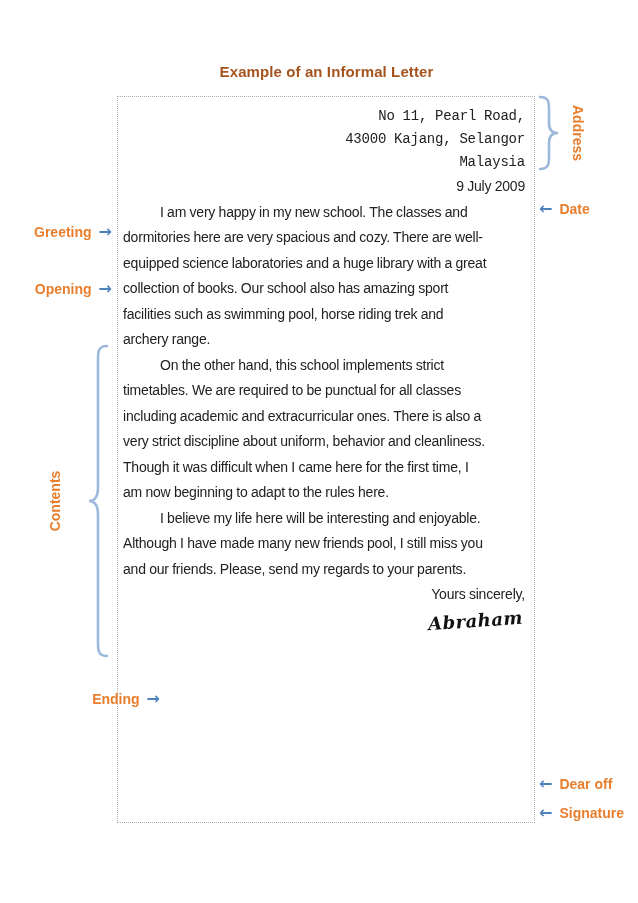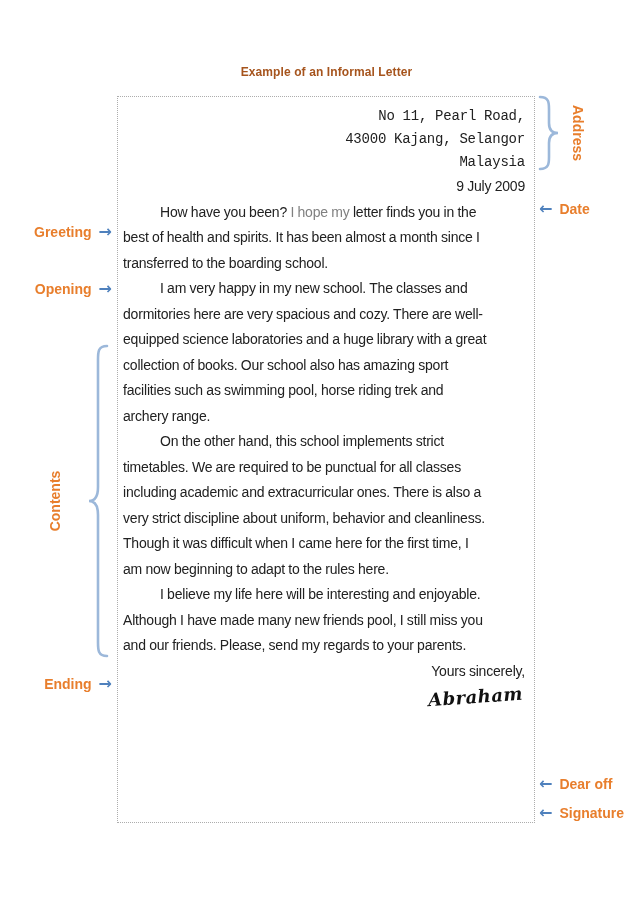--- a/index.html
+++ b/index.html
@@ -2,21 +2,21 @@
 <html><head>
 <meta charset="utf-8">
 <style>
   html,body { margin:0; padding:0; background:#ffffff; }
   .page {
     position:relative; width:638px; height:903px; background:#ffffff;
     font-family:"Liberation Sans","DejaVu Sans",sans-serif; overflow:hidden;
   }
   .title {
     position:absolute; top:62px; left:117px; width:419px; margin:0;
-    text-align:center; font-size:12px; font-weight:700; color:#a6541d;
+    text-align:center; font-size:15px; font-weight:700; color:#a6541d;
     line-height:20px; letter-spacing:0.1px;
   }
   .letter-box {
     position:absolute; left:117px; top:96px; width:418px; height:727px;
     border:1px dotted #adadad; box-sizing:border-box;
     padding:8px 9px 0 5px;
     font-size:14px; line-height:25.5px; color:#212121;
     letter-spacing:-0.2px; word-spacing:-0.3px;
   }
   .letter-box p, .letter-box div { margin:0; }
@@ -64,23 +64,20 @@
 <div class="page">
 
   <h1 class="title">Example of an Informal Letter</h1>
 
   <div class="letter-box">
     <div class="address">No 11, Pearl Road,
 43000 Kajang, Selangor
 Malaysia</div>
     <div class="date-line">9 July 2009</div>
 
-    <p class="prose indent opening"><span>How have you been? </span><span class="gray">I hope my </span><span>letter finds you in the
-best of health and spirits. It has been almost a month since I
-transferred to the boarding school.</span></p>
 
     <p class="prose indent para">I am very happy in my new school. The classes and
 dormitories here are very spacious and cozy. There are well-
 equipped science laboratories and a huge library with a great
 collection of books. Our school also has amazing sport
 facilities such as swimming pool, horse riding trek and
 archery range.</p>
     <p class="prose indent para2">On the other hand, this school implements strict
 timetables. We are required to be punctual for all classes
 including academic and extracurricular ones. There is also a
@@ -96,21 +93,21 @@
   </div>
 
   <div class="anno anno-left" style="top:224px;">
     <span>Greeting</span>
     <span class="arrow">→</span>
   </div>
   <div class="anno anno-left" style="top:281px;">
     <span>Opening</span>
     <span class="arrow">→</span>
   </div>
-  <div class="anno anno-left" style="top:676px;">
+  <div class="anno anno-left" style="top:691px;margin-left:48px;">
     <span>Ending</span>
     <span class="arrow">→</span>
   </div>
 
   <div class="anno anno-right" style="top:201px;">
     <span class="arrow">←</span>
     <span>Date</span>
   </div>
   <div class="anno anno-right" style="top:776px;">
     <span class="arrow">←</span>

